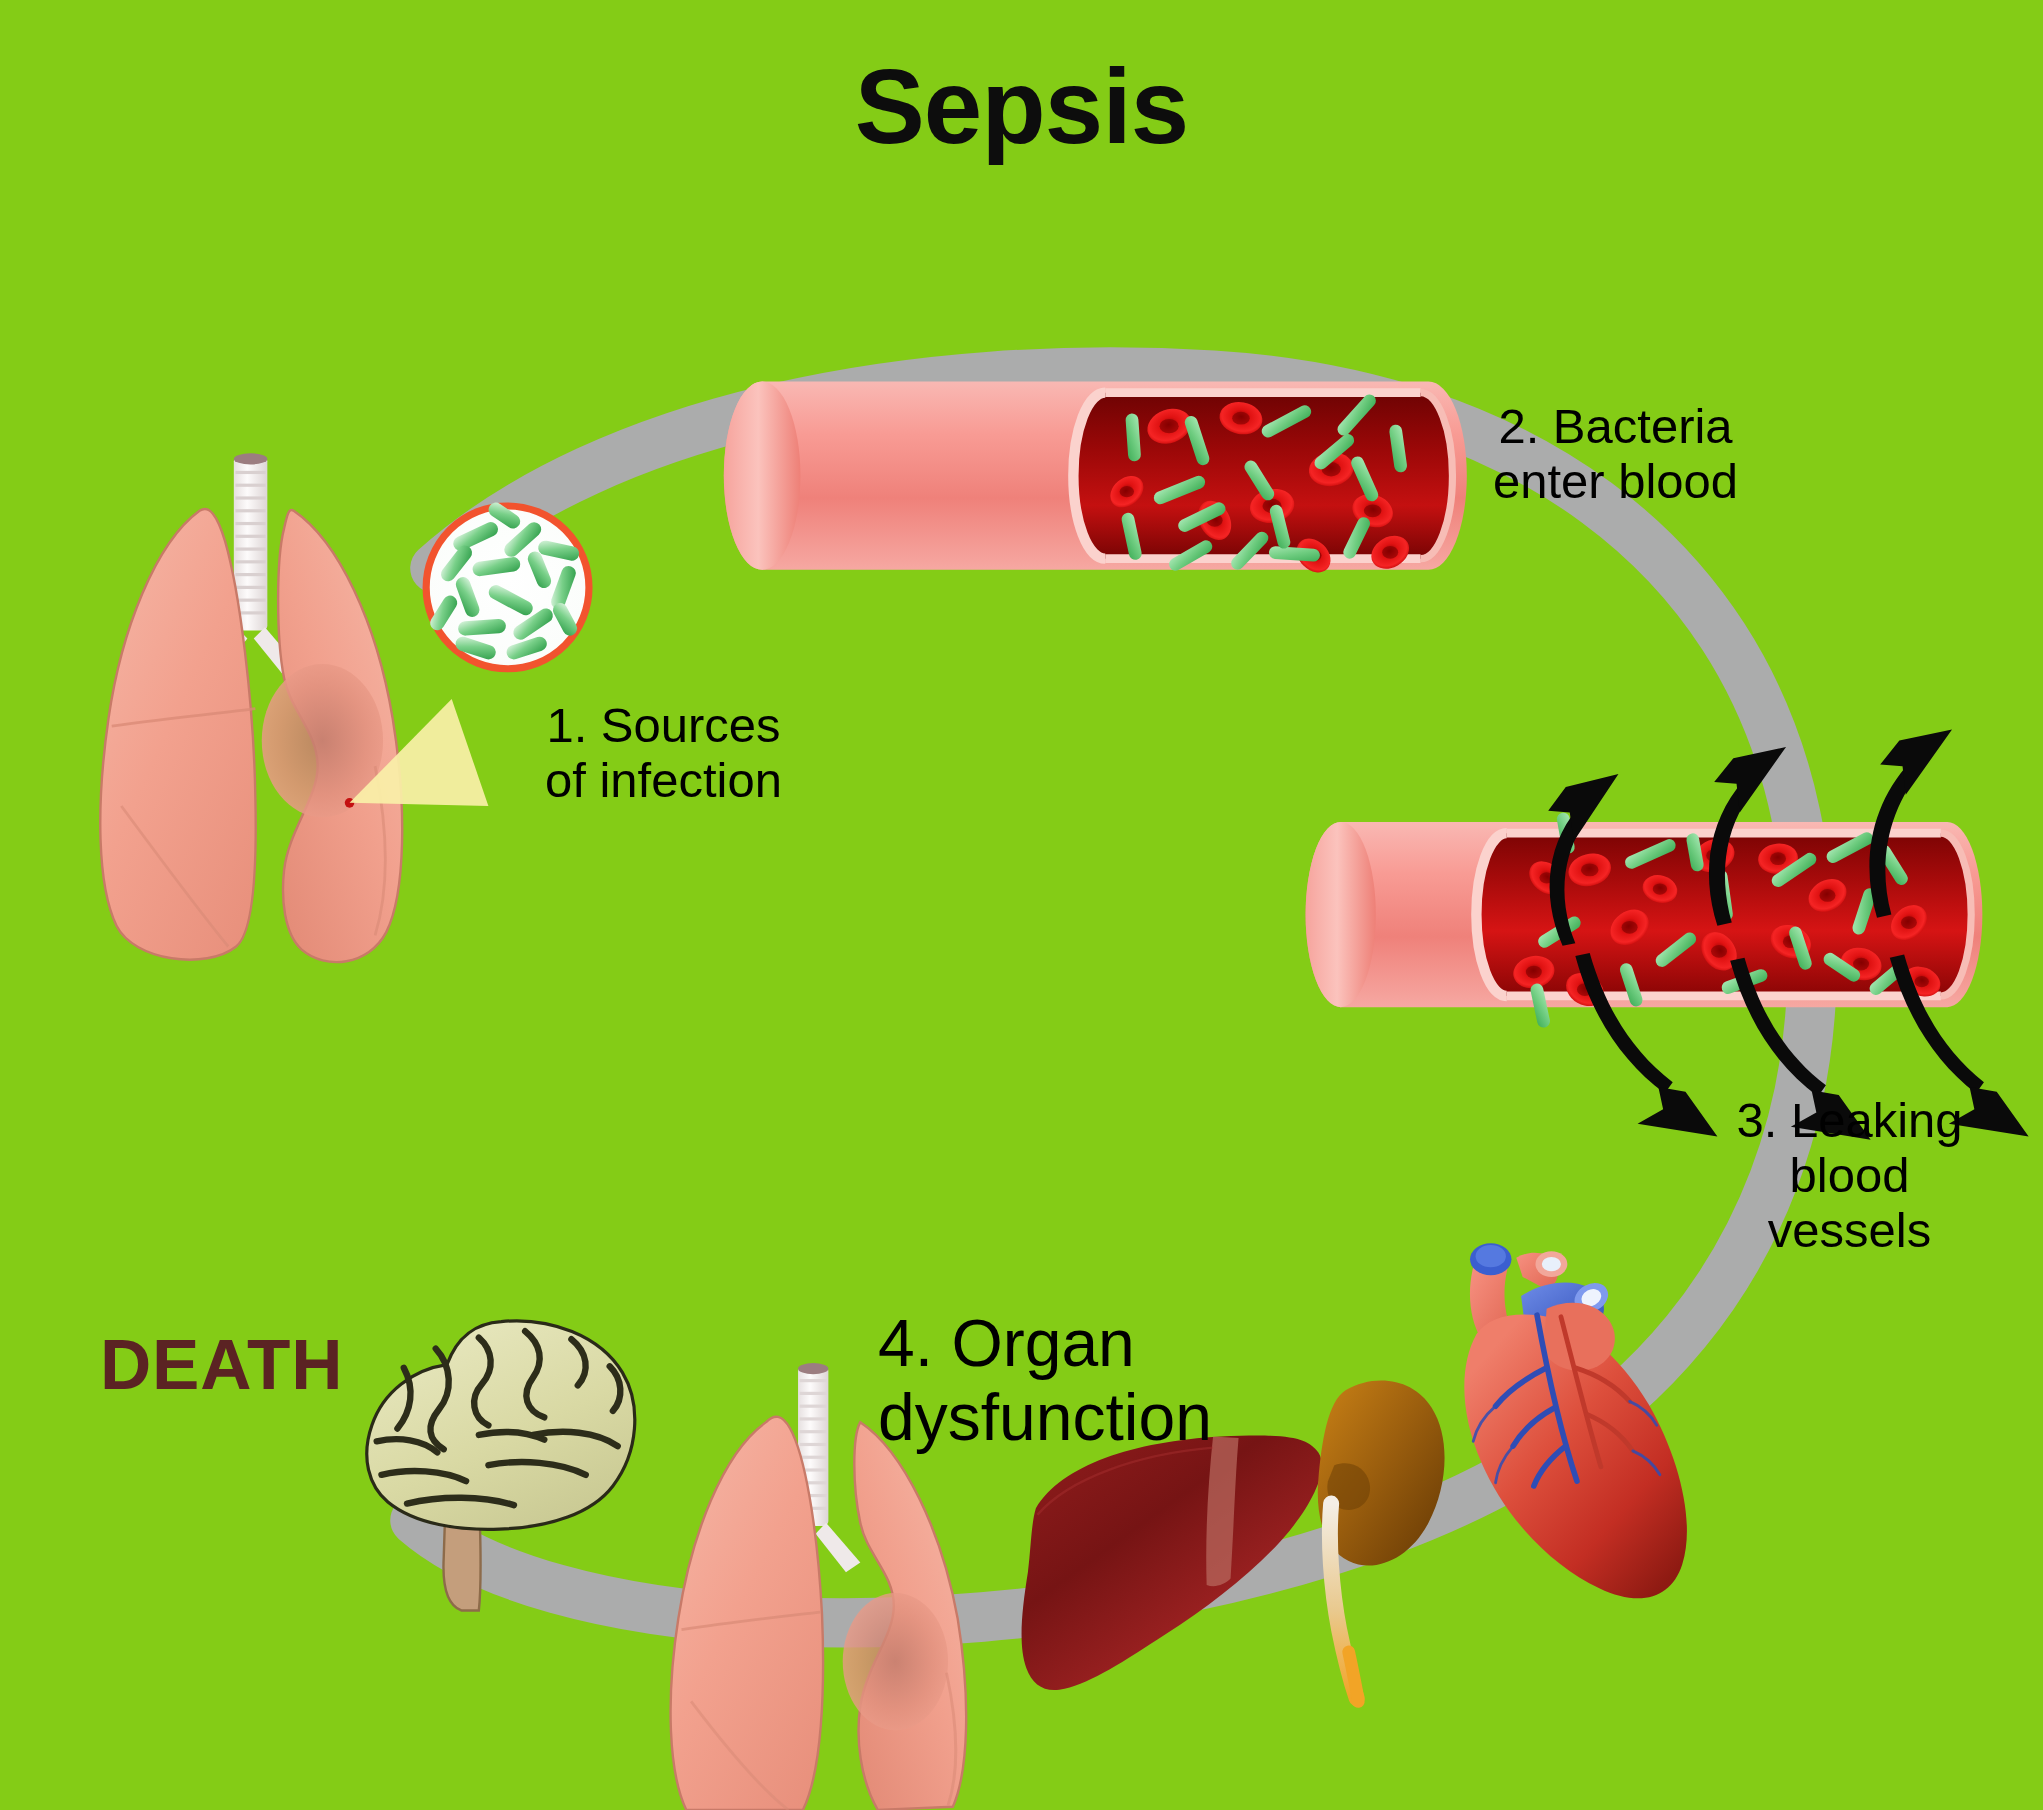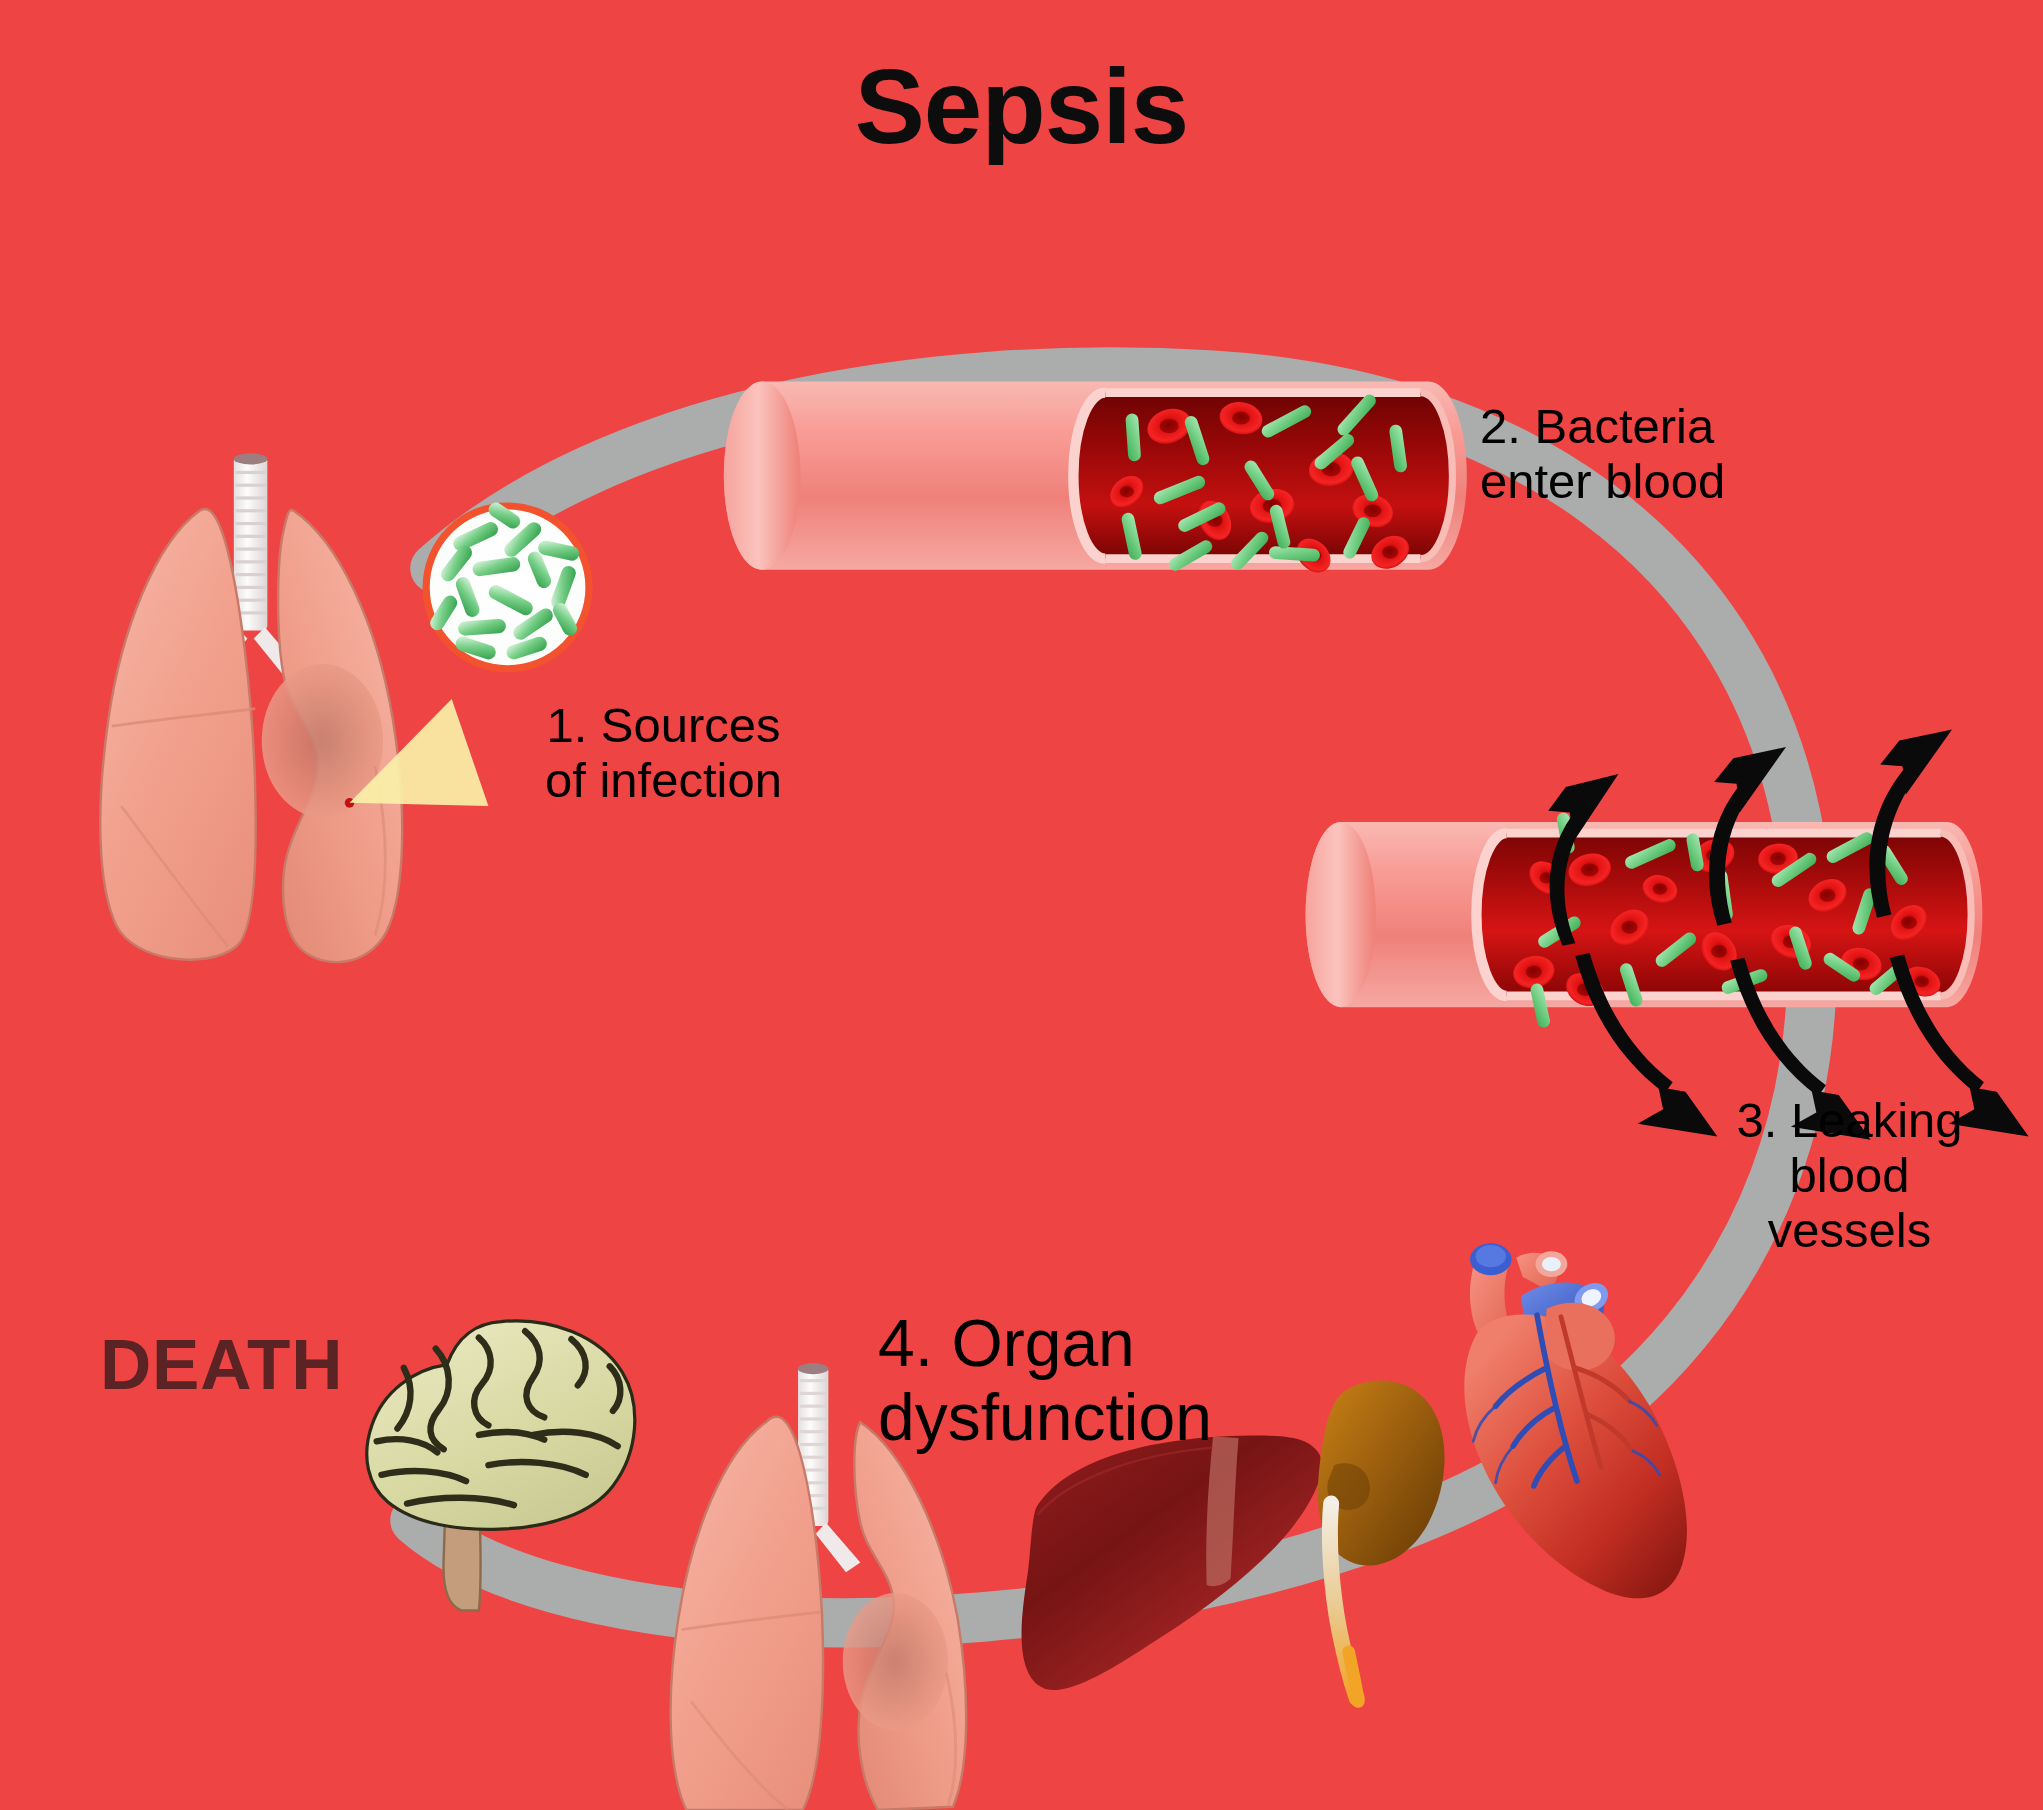--- a/index.html
+++ b/index.html
@@ -1,24 +1,24 @@
 <!DOCTYPE html>
 <html style="font-size:12.8px"><head>
 <meta charset="utf-8">
 <style>
   html,body{margin:0;padding:0;background:#fff;}
   body{width:2043px;height:1810px;position:relative;overflow:hidden;
        font-family:"Liberation Sans","DejaVu Sans",sans-serif;}
-  .stage{position:absolute;inset:0;width:2043px;height:1810px;background:#ef4444;}
+  .stage{position:absolute;inset:0;width:2043px;height:1810px;background:#84cc16;}
   svg.layer{position:absolute;left:0;top:0;width:2043px;height:1810px;}
   .lbl{position:absolute;color:#000;font-weight:400;line-height:1.12;white-space:pre-line;}
   #title{left:0;top:48px;width:2043px;text-align:center;font-size:105px;font-weight:bold;
          letter-spacing:-0.8px;color:#0d0d0d;}
   #lbl1{left:536px;top:698px;width:255px;text-align:center;font-size:49px;}
-  #lbl2{left:1480px;top:399px;width:271px;font-size:49px;}
+  #lbl2{left:1480px;top:399px;width:271px;text-align:center;font-size:49px;}
   #lbl3{left:1700px;top:1093px;width:299px;text-align:center;font-size:49px;}
   #lbl4{left:878px;top:1307px;width:495px;text-align:left;font-size:66px;}
   #death{left:100px;top:1325px;font-size:71px;font-weight:bold;color:#5b2323;letter-spacing:0.8px;}
 </style>
 </head>
 <body>
 
 <div class="stage">
 
   <svg class="layer" viewBox="0 0 2560 2268">

